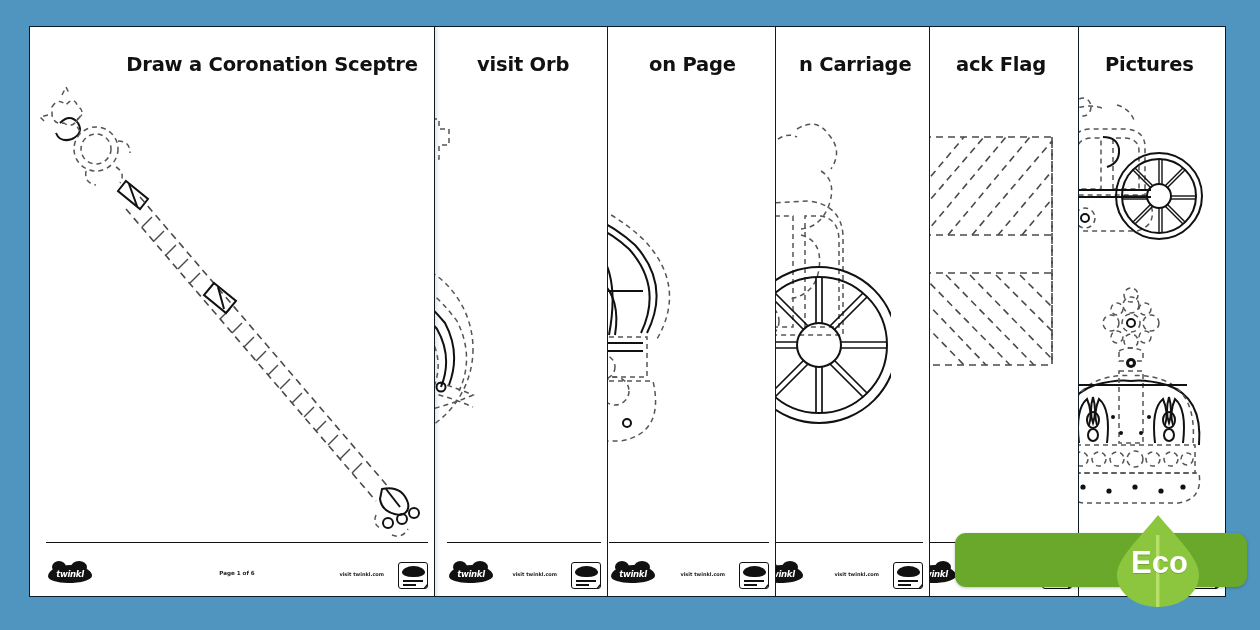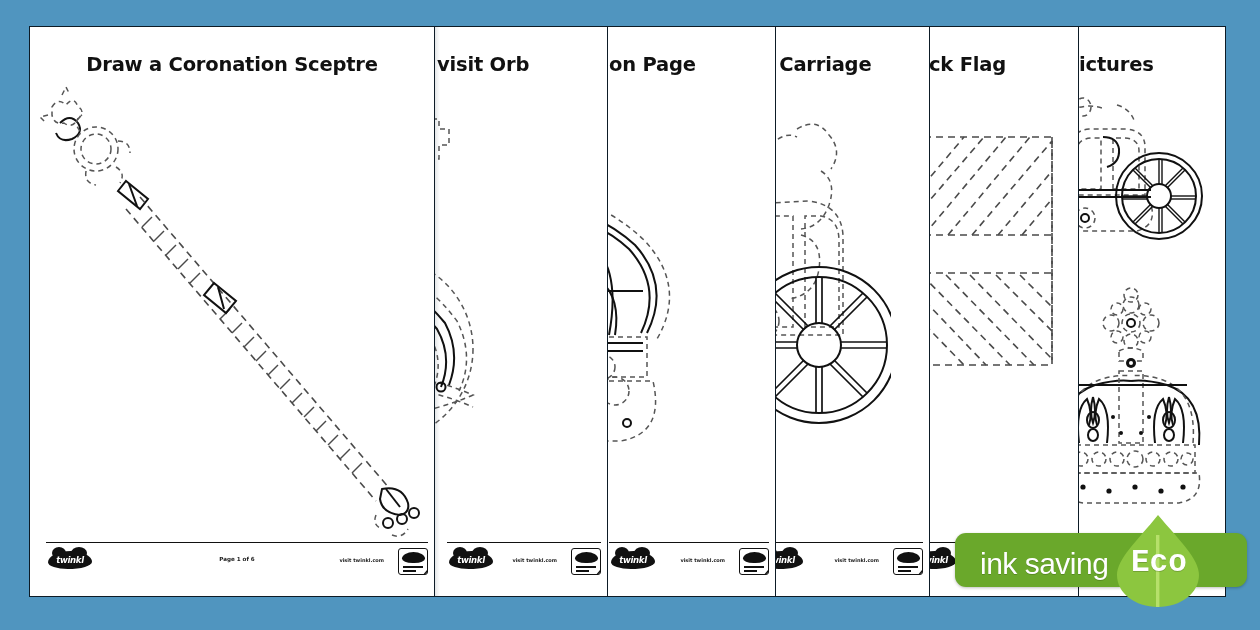--- a/index.html
+++ b/index.html
@@ -28,30 +28,31 @@
   }
   .sheet-title {
     position: absolute;
     top: 26px;
     font-family: "DejaVu Sans", "Liberation Sans", sans-serif;
     font-weight: bold;
     font-size: 19.5px;
     color: #111111;
     letter-spacing: -0.2px;
     white-space: nowrap;
+    margin-left: 40px;
   }
 
   
   .sheet-footer {
     position: absolute;
     left: 16px; right: 6px;
     bottom: 20px;
     height: 34px;
     border-top: 1.6px solid #111;
-    padding-top: 5px;
+    padding-top: 19px;
   }
   .footer-row { position: relative; height: 28px; }
   .twinkl-cloud {
     position: absolute; left: 2px; top: 3px;
     width: 44px; height: 18px;
     background: #111;
     border-radius: 52% 48% 55% 45% / 62% 60% 40% 38%;
     display: flex; align-items: center; justify-content: center;
   }
   .twinkl-cloud::before {
@@ -120,21 +121,21 @@
     letter-spacing: -0.5px;
     text-shadow: 0 1px 0 rgba(0,0,0,.18);
   }
   #eco .leaf {
     position: absolute; left: 162px; top: -12px;
     width: 82px; height: 92px;
   }
   #eco .ecoword {
     position: absolute; left: 176px; top: 18px;
     font-size: 31px; color: #ffffff; font-weight: bold;
-    font-family: Liberation Mono, monospace;
+    font-family: Liberation Sans, sans-serif;
     text-shadow: 0 1px 0 rgba(0,0,0,.18);
   }
 
   svg { display: block; }
   .dash { fill: none; stroke: #4a4a4a; stroke-width: 1.6; stroke-dasharray: 7 5; }
   .dash2 { fill: none; stroke: #555; stroke-width: 1.5; stroke-dasharray: 5 4; }
   .solid { fill: none; stroke: #111; stroke-width: 2; }
   .solidf { fill: #111; stroke: none; }
 </style>
 </head>
@@ -591,21 +592,20 @@
             <div class="bline b1"></div>
             <div class="bline b2"></div>
             <div class="tick"></div>
         </div>
       </div>
     </div>
   </div>
 
   <div id="eco">
     <div class="bar"></div>
-    <div class="inkword">ink saving</div>
     <svg class="leaf" viewBox="0 0 82 92">
       <path d="M41 0 C63 26 82 44 82 60 C82 78 64 92 41 92 C18 92 0 78 0 60 C0 44 20 26 41 0 Z" fill="#8cc63f"></path>
       <rect x="39" y="20" width="3.4" height="78" fill="#b6e06a"></rect>
     </svg>
     <div class="ecoword">Eco</div>
   </div>
 
 </div>
 
 </body></html>

